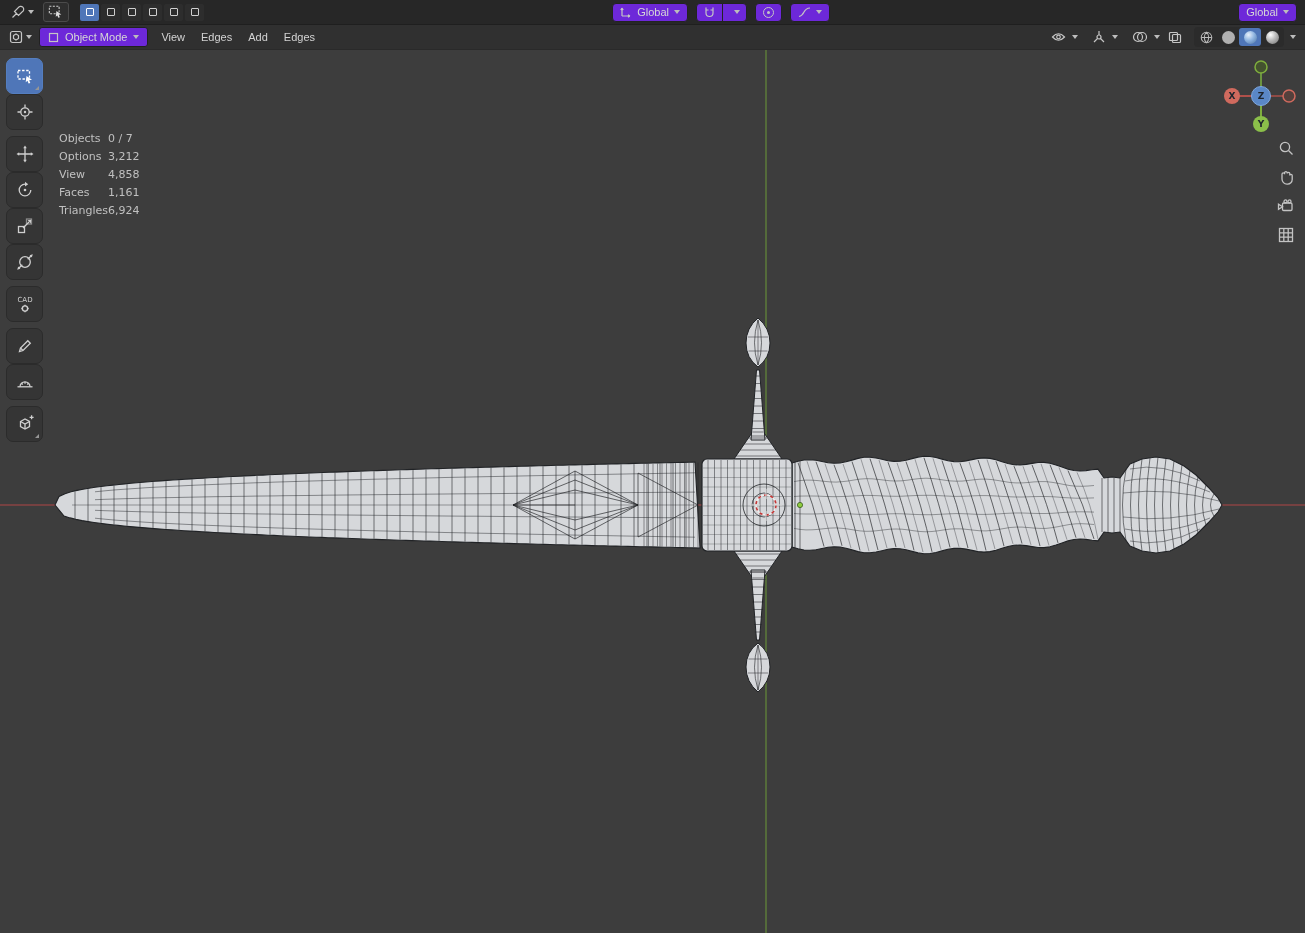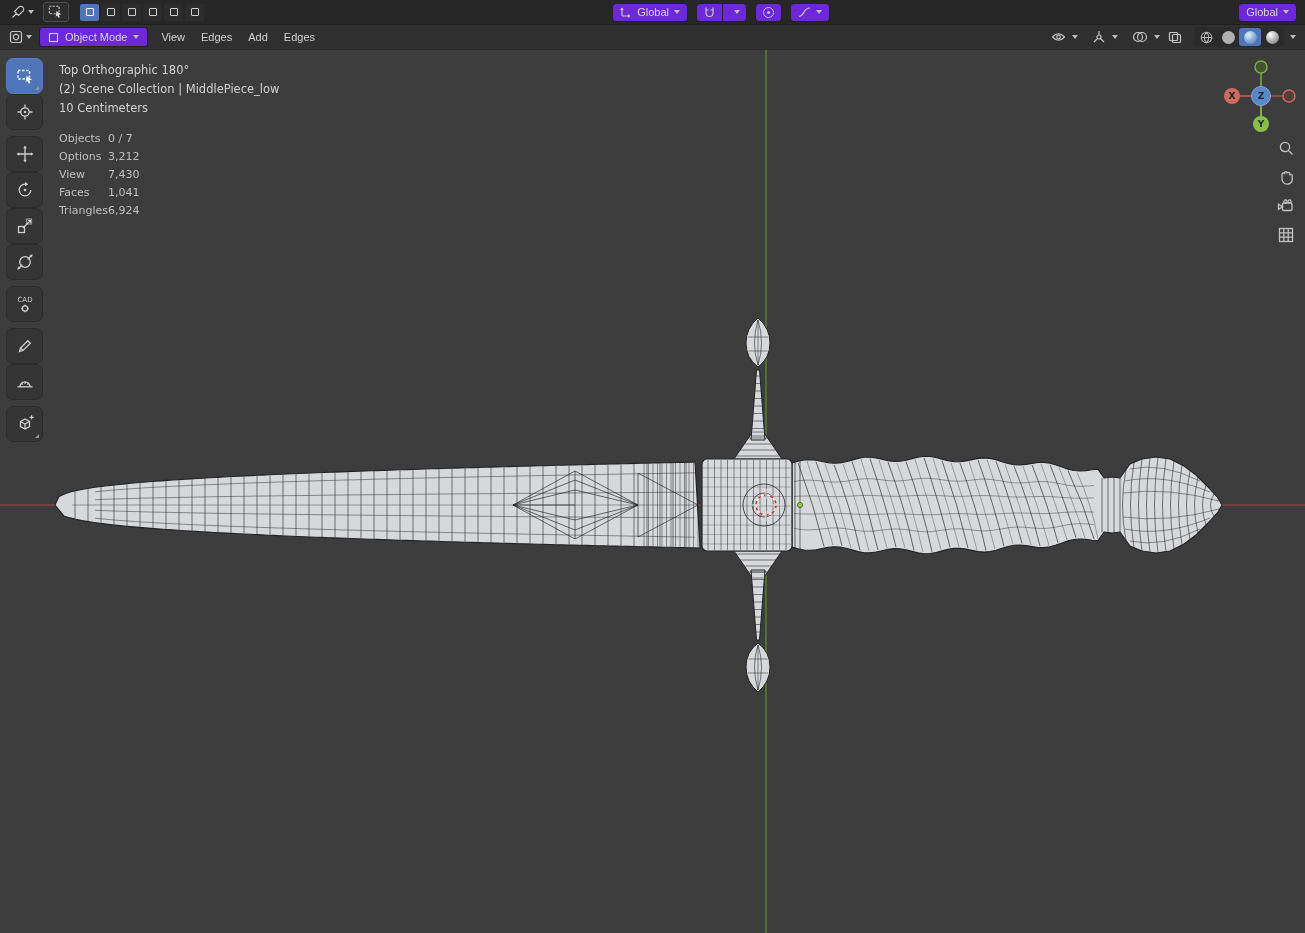--- a/index.html
+++ b/index.html
@@ -551,35 +551,30 @@
       <button class="tool-btn gap">
         <svg width="20" height="20" viewBox="0 0 20 20">
           <path d="M5.5,7.5 L10,5 L14.5,7.5 L14.5,12.5 L10,15 L5.5,12.5 Z"></path>
           <path d="M5.5,7.5 L10,10 L14.5,7.5 M10,10 L10,15"></path>
           <path d="M14.6,3.3 L18.6,3.3 M16.6,1.3 L16.6,5.3"></path>
         </svg>
         <span class="corner"></span>
       </button>
     </div>
 
-    <div class="vp-info">
-      <div>Top Orthographic 180°</div>
-      <div>(2) Scene Collection | MiddlePiece_low</div>
-      <div>10 Centimeters</div>
-    </div>
 
     <div class="stats">
       <span class="sl">Objects</span>
         <span class="sv">0 / 7</span>
       <span class="sl">Options</span>
         <span class="sv">3,212</span>
       <span class="sl">View</span>
-        <span class="sv">7,430</span>
+        <span class="sv">4,858</span>
       <span class="sl">Faces</span>
-        <span class="sv">1,041</span>
+        <span class="sv">1,161</span>
       <span class="sl">Triangles</span>
         <span class="sv">6,924</span>
     </div>
 
     <svg class="nav-gizmo" width="84" height="84">
       <line x1="42" y1="42" x2="42" y2="14" stroke="#6c9440" stroke-width="2"></line>
       <line x1="42" y1="42" x2="42" y2="69" stroke="#7fae3d" stroke-width="2"></line>
       <line x1="42" y1="42" x2="15" y2="42" stroke="#b0504a" stroke-width="2"></line>
       <line x1="42" y1="42" x2="69" y2="42" stroke="#8f4a45" stroke-width="2"></line>
       <circle cx="42" cy="13" r="6" fill="#44522f" stroke="#7fae3d" stroke-width="1.5"></circle>

